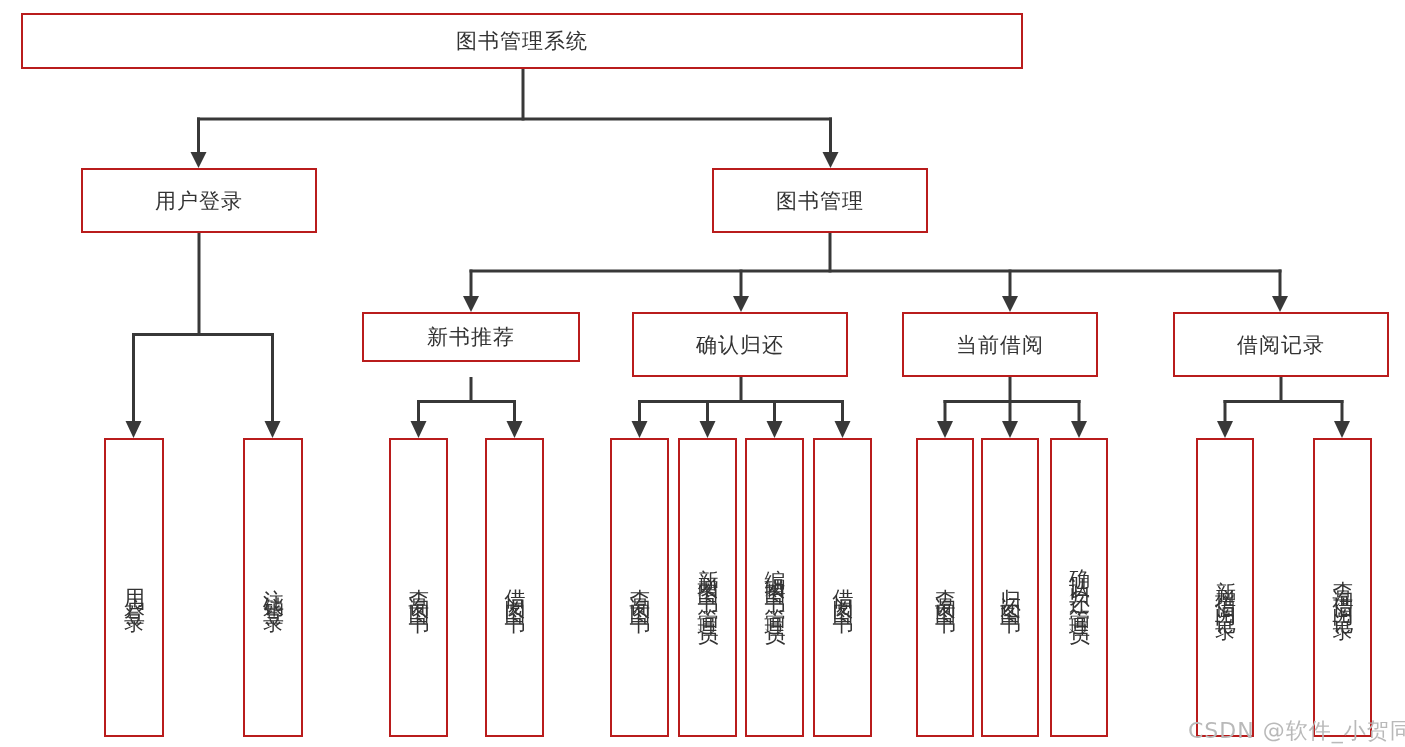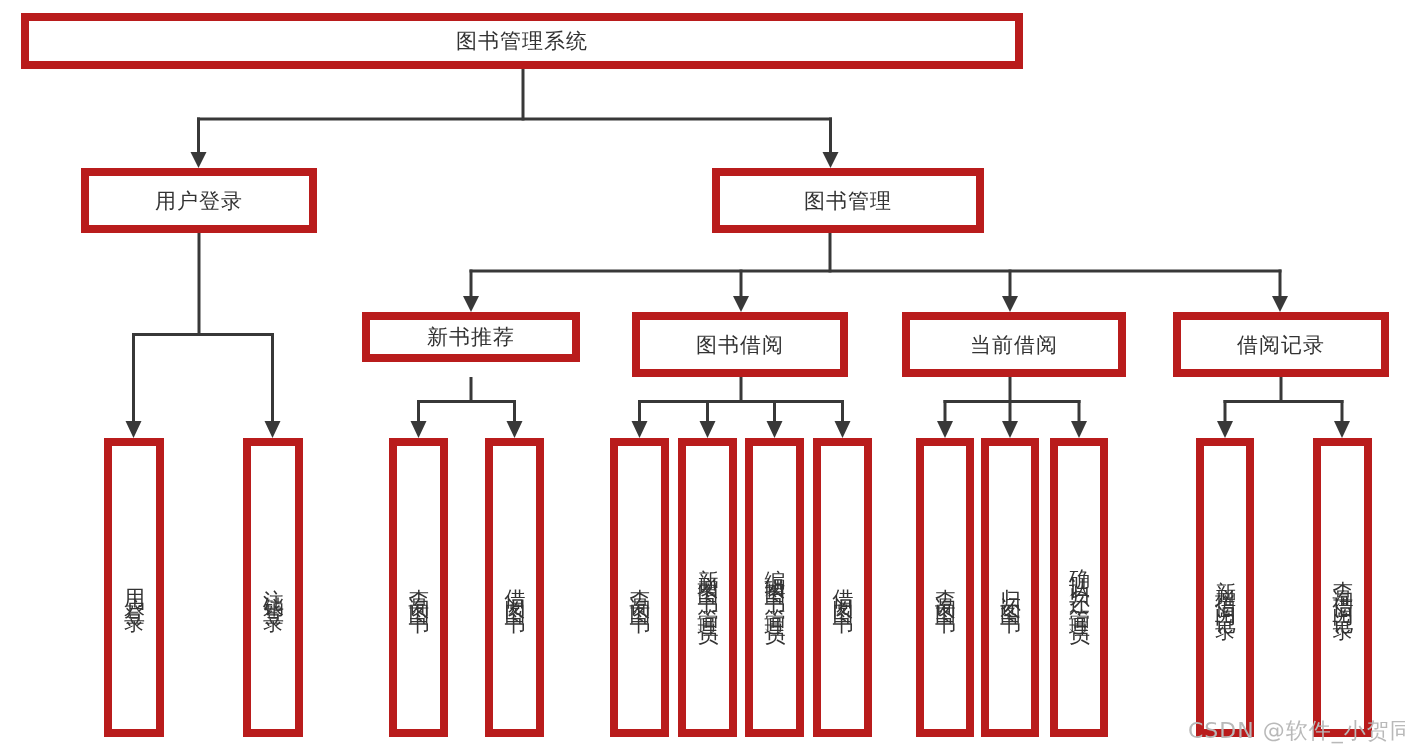--- a/index.html
+++ b/index.html
@@ -7,21 +7,21 @@
     position:relative;
     width:1405px;height:747px;
     background:#ffffff;
     font-family:"DejaVu Sans","Liberation Sans",sans-serif;
     overflow:hidden;
   }
   #connectors{position:absolute;left:0;top:0;z-index:1;}
   .box{
     position:absolute;
     box-sizing:border-box;
-    border:8px solid #b91c1c;
+    border:2px solid #b91c1c;
     background:#ffffff;
     color:#333333;
     display:flex;
     align-items:center;
     justify-content:center;
     z-index:2;
     font-size:21px;
     letter-spacing:1px;
   }
   .v{
@@ -109,25 +109,25 @@
     <line x1="1223.5" y1="401.5" x2="1343.5" y2="401.5"></line>
     <line x1="1225" y1="400" x2="1225" y2="424"></line>
     <polygon points="1217,421 1233,421 1225,438"></polygon>
     <line x1="1342" y1="400" x2="1342" y2="424"></line>
     <polygon points="1334,421 1350,421 1342,438"></polygon>
   </svg>
 
   <div class="box" style="left:21px;top:13px;width:1002px;height:56px">图书管理系统</div>
 
   <div class="box" style="left:81px;top:168px;width:236px;height:65px">用户登录</div>
-  <div class="box" style="left:712px;top:168px;width:272px;height:65px">图书管理</div>
+  <div class="box" style="left:712px;top:168px;width:216px;height:65px">图书管理</div>
 
   <div class="box" style="left:362px;top:312px;width:218px;height:50px">新书推荐</div>
-  <div class="box" style="left:632px;top:312px;width:216px;height:65px">图书借阅</div>
-  <div class="box" style="left:902px;top:312px;width:224px;height:65px">当前借阅</div>
+  <div class="box" style="left:632px;top:312px;width:216px;height:65px">确认归还</div>
+  <div class="box" style="left:902px;top:312px;width:196px;height:65px">当前借阅</div>
   <div class="box" style="left:1173px;top:312px;width:216px;height:65px">借阅记录</div>
 
   <div class="box v" style="left:104px;top:438px;width:60px;height:299px">用户登录</div>
   <div class="box v" style="left:243px;top:438px;width:60px;height:299px">注销登录</div>
 
   <div class="box v" style="left:389px;top:438px;width:59px;height:299px">查询图书</div>
   <div class="box v" style="left:485px;top:438px;width:59px;height:299px">借阅图书</div>
 
   <div class="box v" style="left:610px;top:438px;width:59px;height:299px">查询图书</div>
   <div class="box v" style="left:678px;top:438px;width:59px;height:299px">新增图书（管理员）</div>

